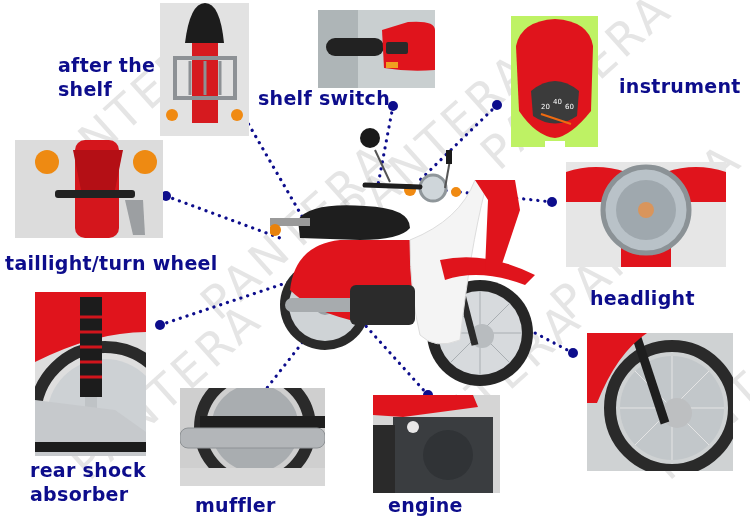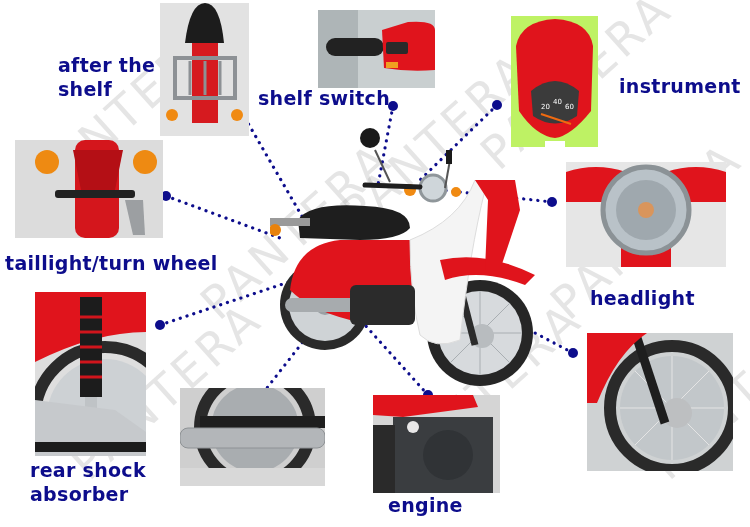--- a/index.html
+++ b/index.html
@@ -187,20 +187,21 @@
 
   <div class="photo" style="left:180px;top:388px;width:145px;height:98px;background:#cfcfcf;">
     <svg width="145" height="98" viewBox="0 0 145 98">
       <circle cx="75" cy="40" r="55" fill="none" stroke="#2a2a2a" stroke-width="12"></circle>
       <circle cx="75" cy="40" r="44" fill="#a9adb0"></circle>
       <rect x="20" y="28" width="125" height="12" fill="#1e1e1e"></rect>
       <rect x="0" y="40" width="145" height="20" rx="8" fill="#b3b6b9" stroke="#8e9295"></rect>
       <rect x="0" y="80" width="145" height="18" fill="#d8d8d8"></rect>
     </svg>
   </div>
+  <div class="label" style="left:195px;top:493px;">muffler</div>
 
   <div class="photo" style="left:373px;top:395px;width:127px;height:98px;background:#d5d5d5;">
     <svg width="127" height="98" viewBox="0 0 127 98">
       <path d="M0 0 L100 0 L105 12 L30 22 L0 20 Z" fill="#e0141c"></path>
       <rect x="20" y="22" width="100" height="76" fill="#3a3d40"></rect>
       <circle cx="75" cy="60" r="25" fill="#303336"></circle>
       <circle cx="40" cy="32" r="6" fill="#e8e8e8"></circle>
       <rect x="0" y="30" width="22" height="68" fill="#2a2a2a"></rect>
     </svg>
   </div>

